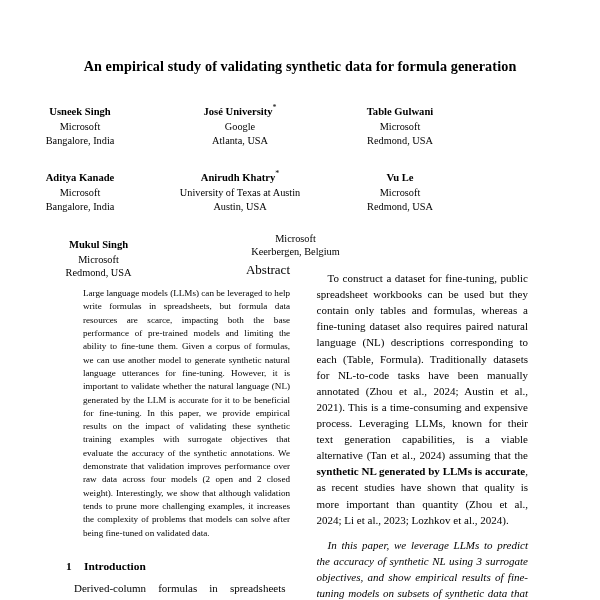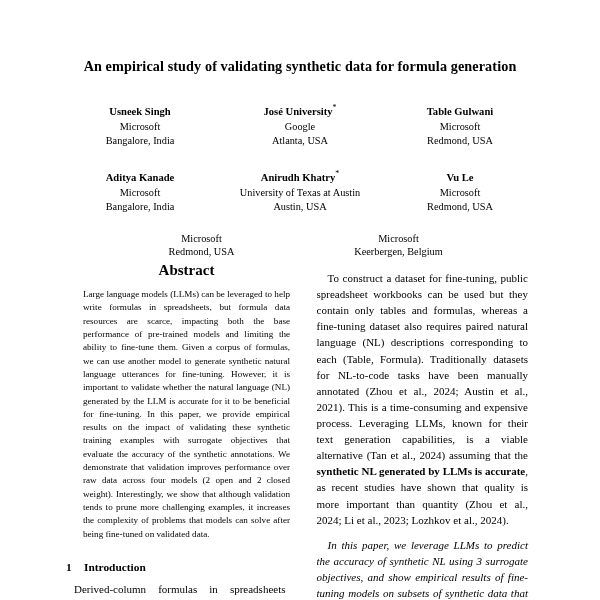--- a/index.html
+++ b/index.html
@@ -36,21 +36,20 @@
     line-height: 1.2;
     margin: 0 56px;
   }
 
   
   .authors {
     margin-top: 24px;
   }
   .author-row {
     display: flex;
-    justify-content: center;
     margin-bottom: 18px;
   }
   .author-row.row-3col .author {
     width: 160px;
   }
   .author-row.row-2col {
     margin-top: 1px;
   }
   .author-row.row-2col .author {
     width: 197px;
@@ -96,23 +95,23 @@
     padding-left: 5px;
     padding-right: 64px;
   }
 
   
   .abstract-wrap {
     width: 207px;
     margin-left: 17px;
   }
   .abstract-heading {
-    font-size: 15px;
-    font-weight: bold;
-    text-align: center;
+    font-size: 13px;
+    font-weight: normal;
+    text-align: right;
     margin: 0 0 9px 0;
   }
   .abstract-body {
     font-size: 9.1px;
     line-height: 1.465;
     text-align: justify;
     text-justify: inter-word;
     hyphens: manual;
     margin: 0;
   }
@@ -200,20 +199,23 @@
         <div>
           <span class="author-name">Vu Le</span>
         </div>
         <span class="author-affil">Microsoft</span>
         <span class="author-loc">Redmond, USA</span>
       </div>
     </div>
 
     <div class="author-row row-2col">
       <div class="author">
+        <div>
+          <span class="author-name">Mukul Singh</span>
+        </div>
         <span class="author-affil">Microsoft</span>
         <span class="author-loc">Redmond, USA</span>
       </div>
       <div class="author">
         <span class="author-affil">Microsoft</span>
         <span class="author-loc">Keerbergen, Belgium</span>
       </div>
     </div>
 
   </div>

